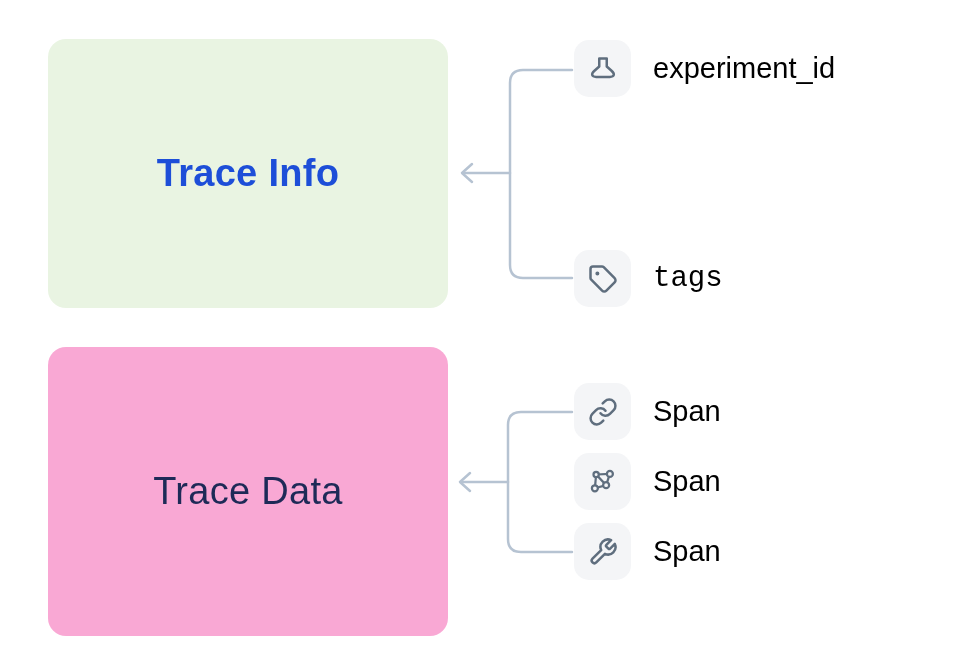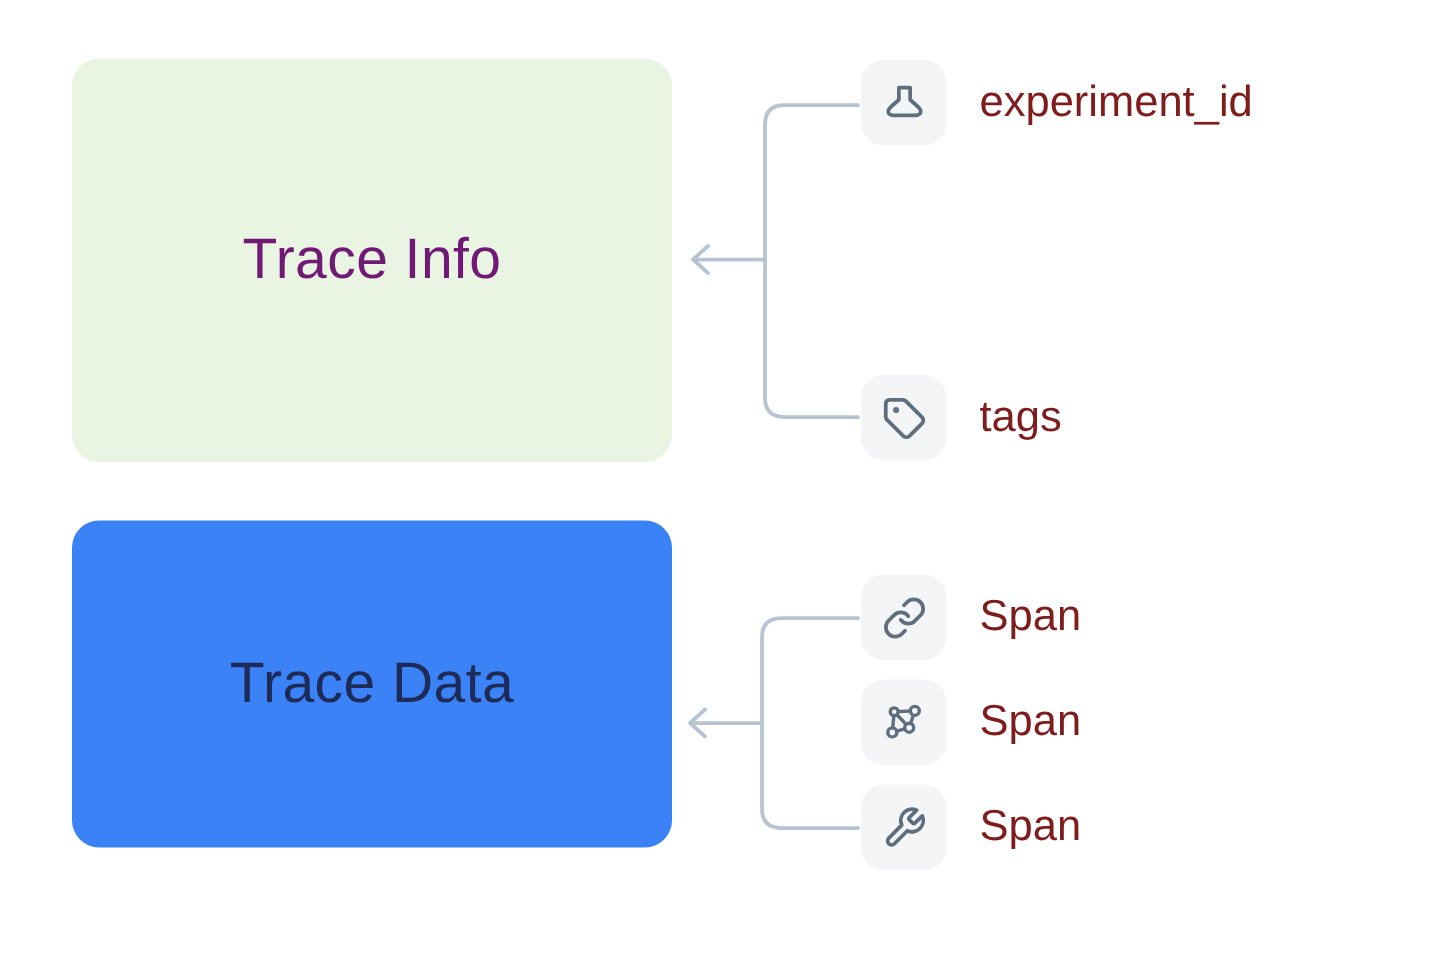--- a/index.html
+++ b/index.html
@@ -15,40 +15,40 @@
   
   .connectors { position:absolute; left:0; top:0; width:968px; height:646px; pointer-events:none; }
 
   
   .big-box {
     position:absolute; left:48px; width:400px;
     border-radius:18px;
     display:flex; align-items:center; justify-content:center;
   }
   .box-trace-info { top:39px; height:269px; background:#e9f4e2; }
-  .box-trace-data { top:347px; height:218px; background:#3b82f6;text-align:right; }
+  .box-trace-data { top:347px; height:289px; background:#f9a8d4;text-align:right; }
   .big-title { font-size:38px; font-weight:500; letter-spacing:0.3px; }
-  .box-trace-info .big-title { color:#701a75; }
+  .box-trace-info .big-title { color:#1d4ed8;font-weight:bold; }
   .box-trace-data .big-title { color:#1e2a57; }
 
   
   .row {
     position:absolute; left:574px; height:57px;
     display:flex; align-items:center; gap:22px;
   }
   .chip {
     width:57px; height:57px; border-radius:15px;
     background:#f4f5f7; flex:0 0 auto;
     display:flex; align-items:center; justify-content:center;
   }
   .chip svg { width:30px; height:30px; display:block; }
-  .row-label { font-size:29px; font-weight:500; color:#7f1d1d; white-space:nowrap; }
+  .row-label { font-size:29px; font-weight:500; color:#000000; white-space:nowrap; }
 
   
-  .g1r1 { top:40px; }  .g1r2 { top:110px; } .g1r3 { top:180px; } .g1r4 { top:250px; }
+  .g1r1 { top:40px; }  .g1r2 { top:110px; } .g1r3 { top:180px; } .g1r4 { top:250px;font-family:Liberation Mono, monospace; }
   .g2r1 { top:383px; } .g2r2 { top:453px; } .g2r3 { top:523px; }
 </style>
 </head>
 <body>
 
 <div class="stage">
 
   <svg class="connectors" viewBox="0 0 968 646" fill="none" xmlns="http://www.w3.org/2000/svg" stroke="#b6c3d2" stroke-width="2.5" stroke-linecap="round" stroke-linejoin="round">
 
     <path d="M572 70 H523 Q510 70 510 83 V265 Q510 278 523 278 H572"></path>

